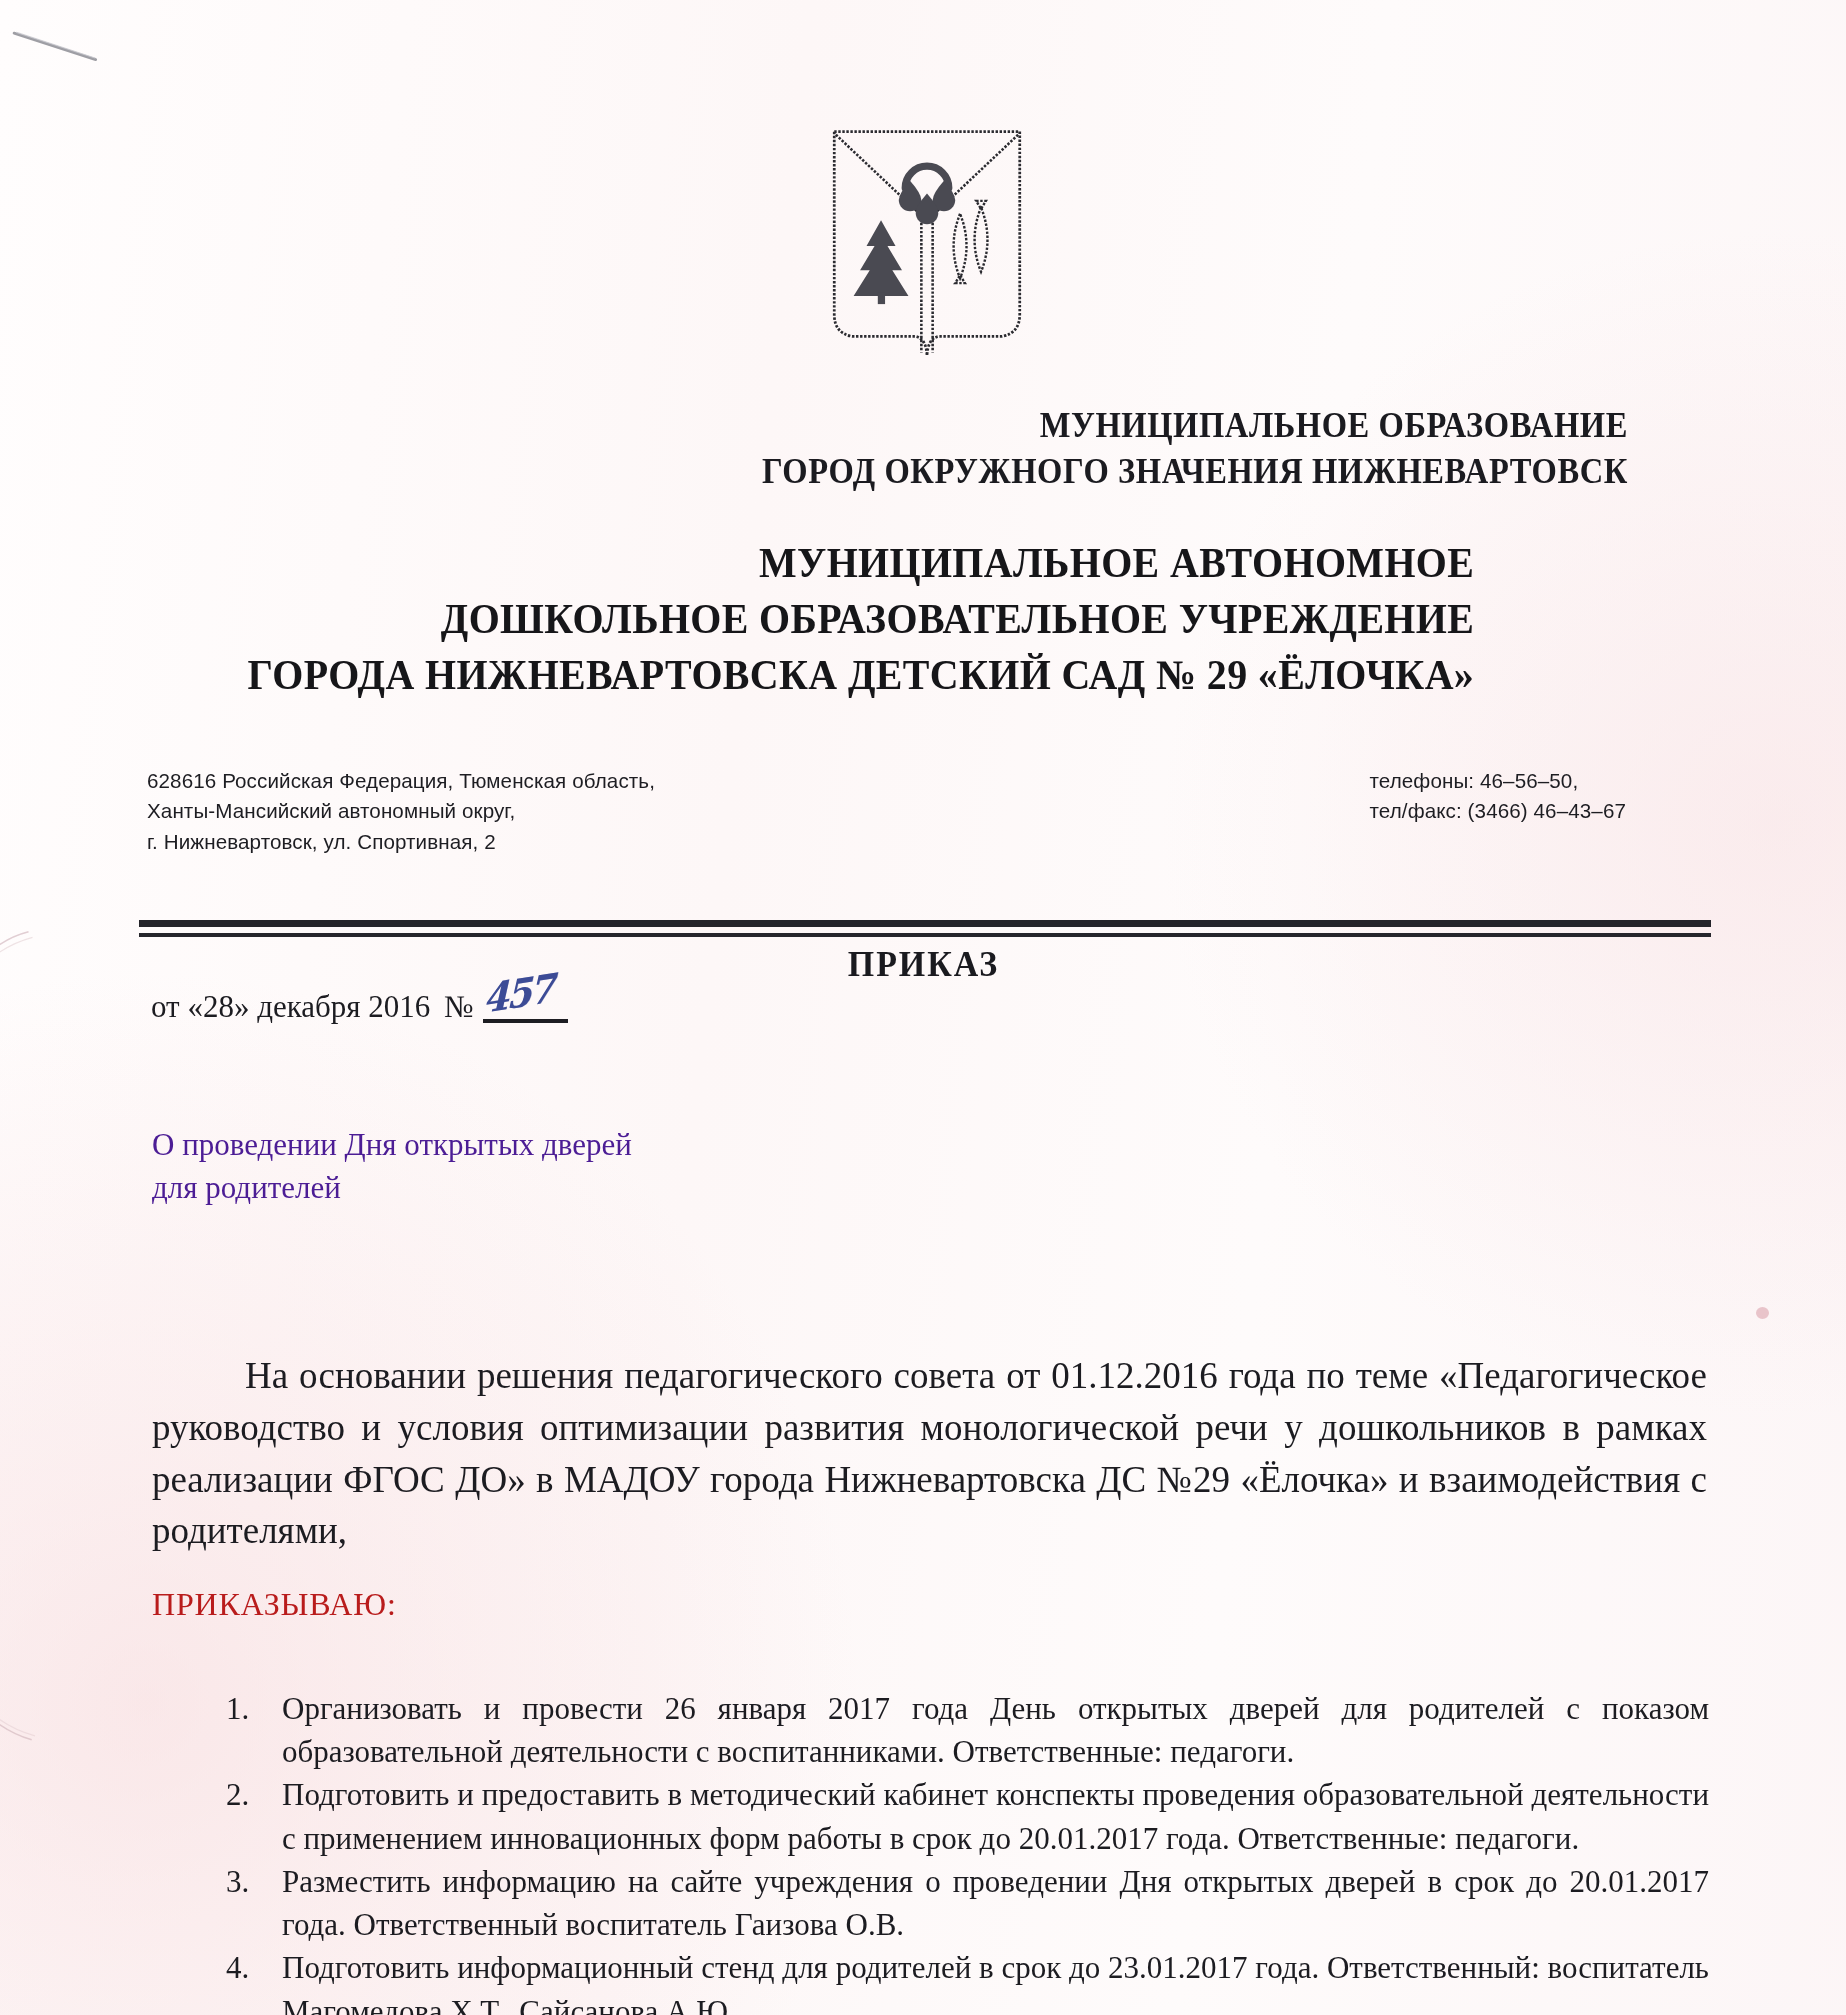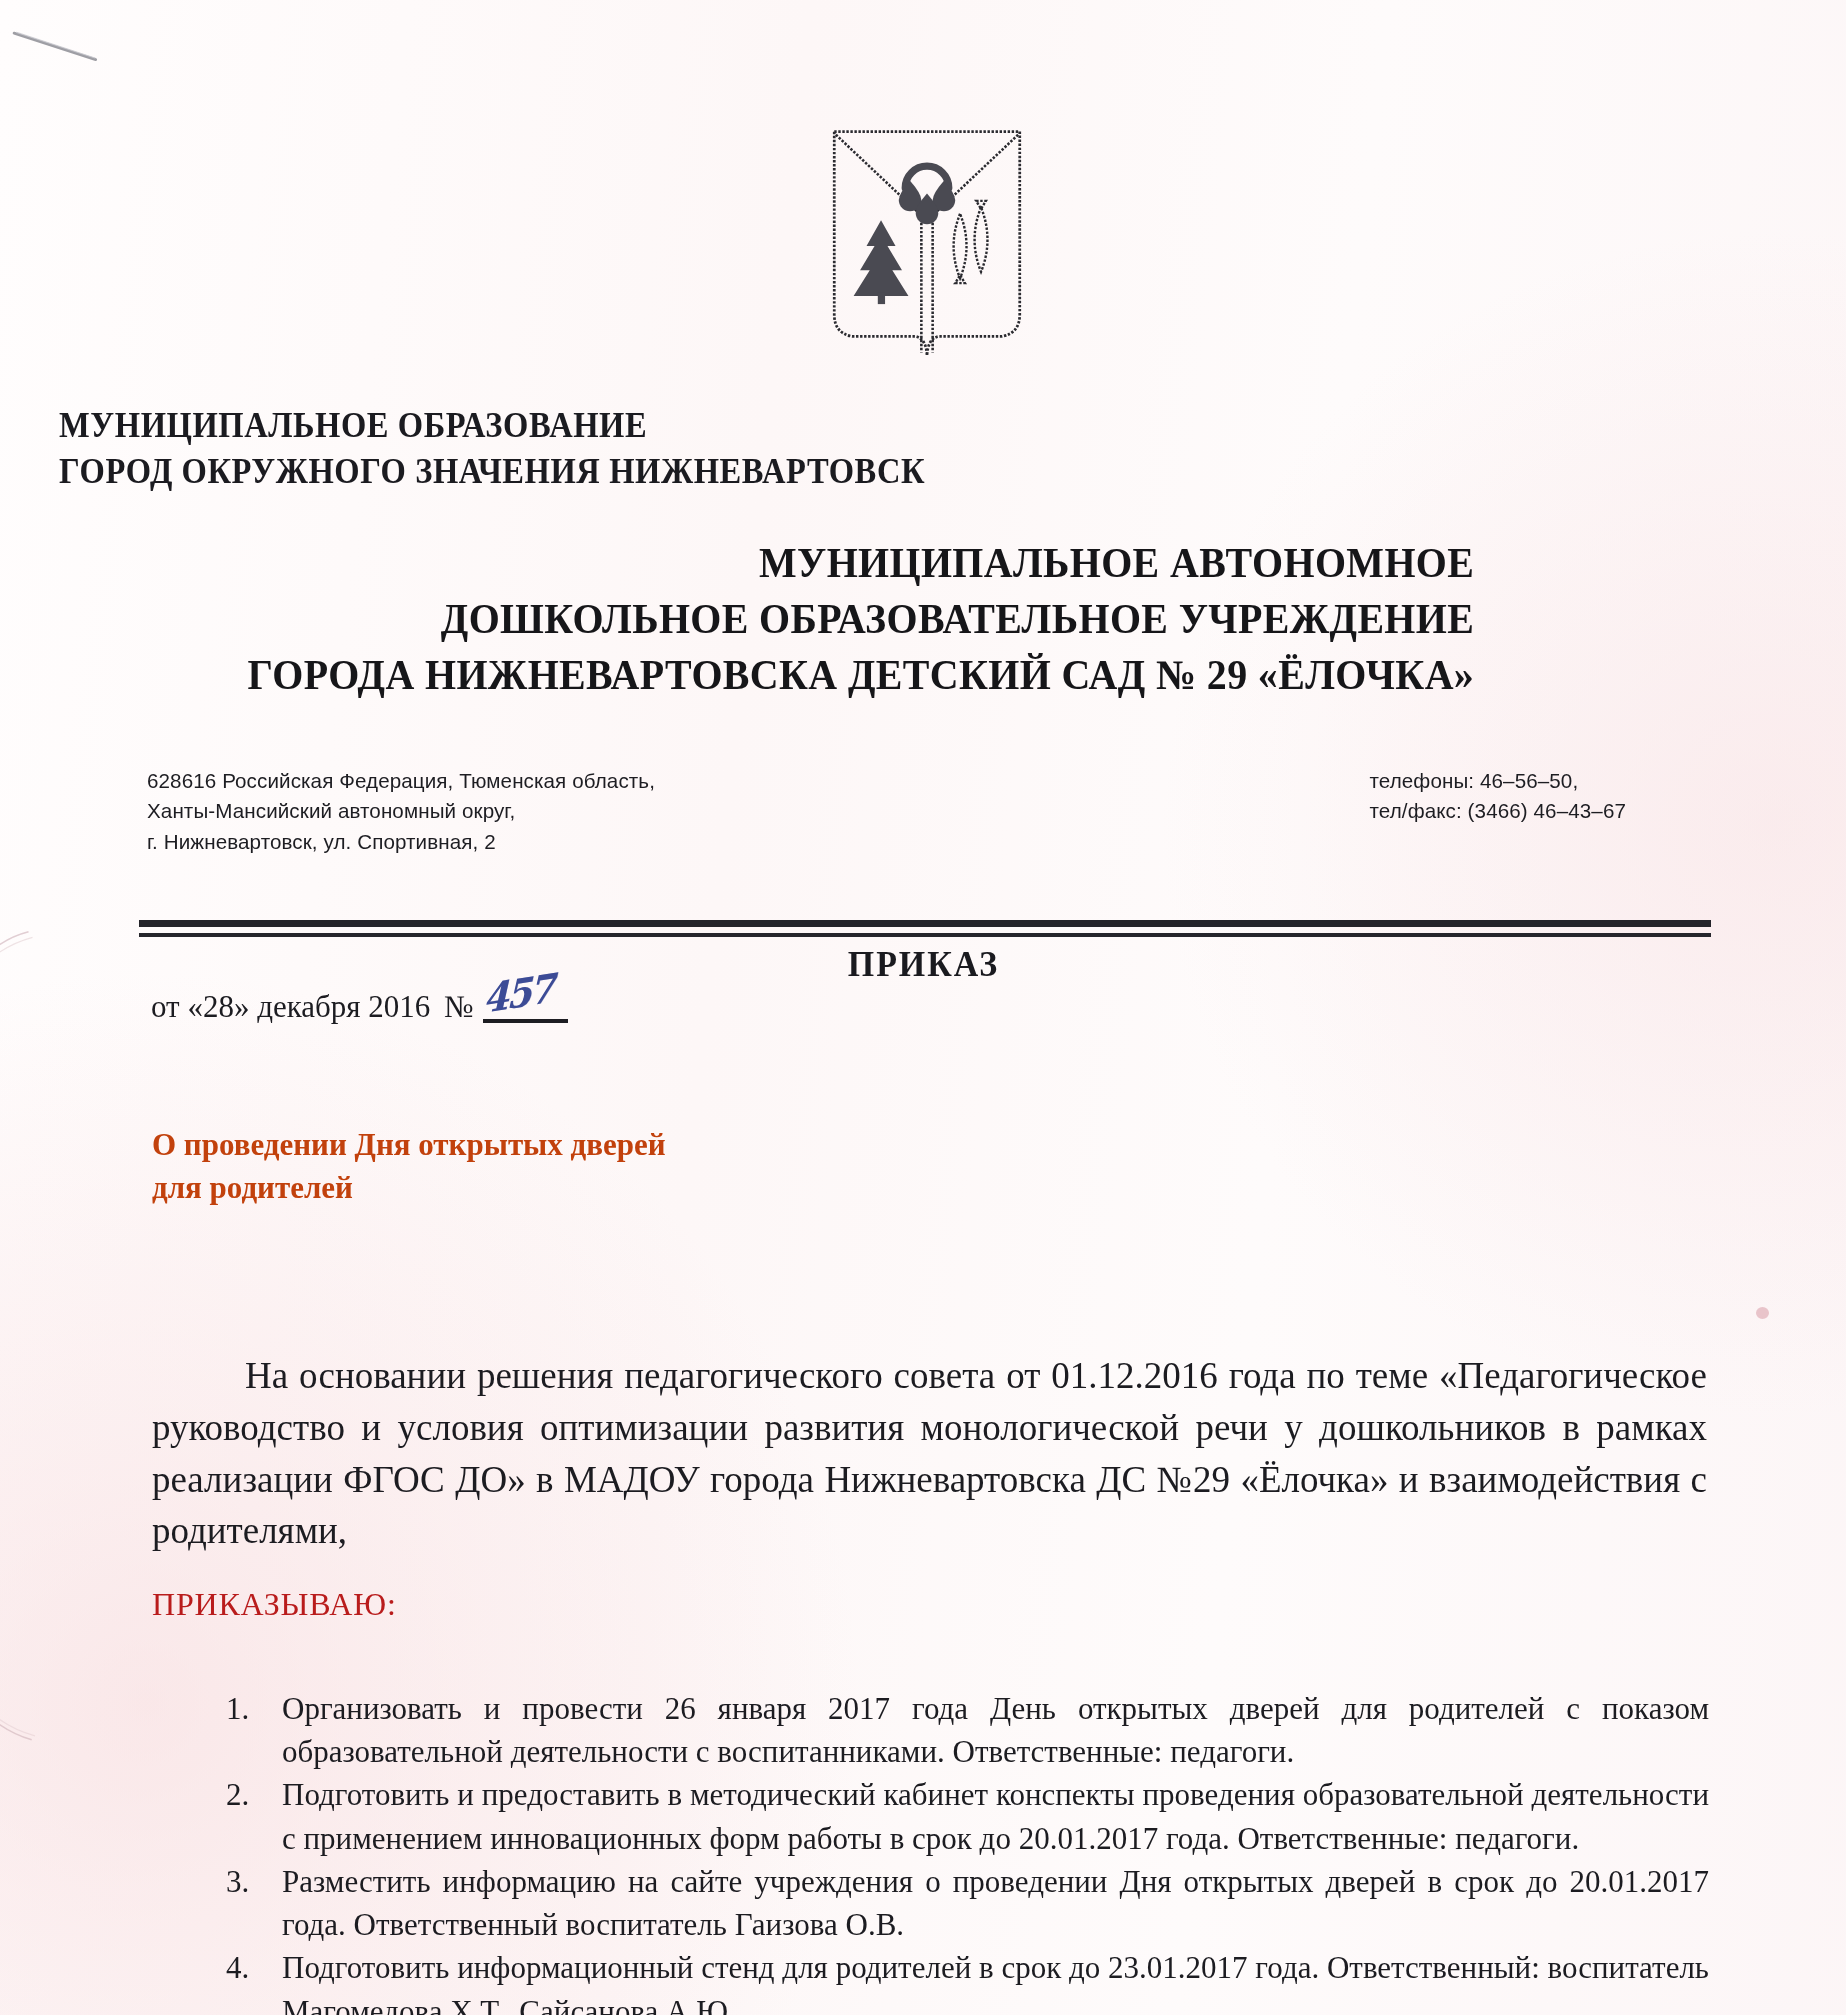--- a/index.html
+++ b/index.html
@@ -46,21 +46,21 @@
     height: 250px;
   }
   .emblem-wrap svg { width: 100%; height: 100%; display: block; }
 
   
   .org-block {
     position: absolute;
     left: 0;
     top: 403px;
     width: 1687px;
-    text-align: left;
+    text-align: right;
   }
   .org-line {
     font-family: "Liberation Serif", "DejaVu Serif", serif;
     font-weight: bold;
     font-size: 35px;
     line-height: 1.30;
     letter-spacing: 0.6px;
     color: #1b1b20;
     transform: scaleX(0.93);
   }
@@ -174,22 +174,21 @@
     text-shadow: 0.4px 0 0 rgba(60,75,150,0.35);
   }
 
   
   .subject {
     position: absolute;
     left: 152px;
     top: 1124px;
     font-size: 31px;
     line-height: 1.38;
-    color: #c2410c;
-    font-weight: bold;
+    color: #4c1d95;
   }
 
   
   .lead {
     position: absolute;
     left: 152px;
     top: 1350px;
     width: 1555px;
     font-size: 37px;
     line-height: 1.40;

